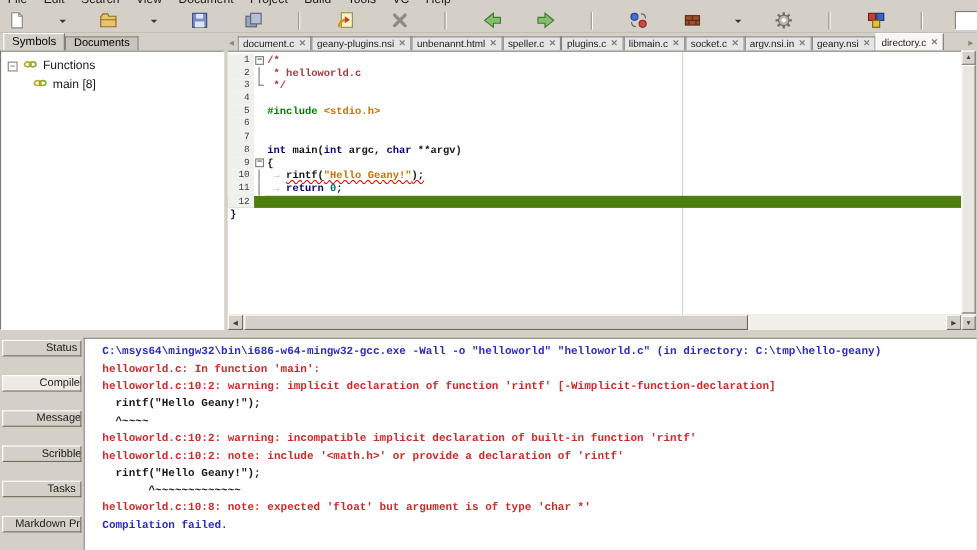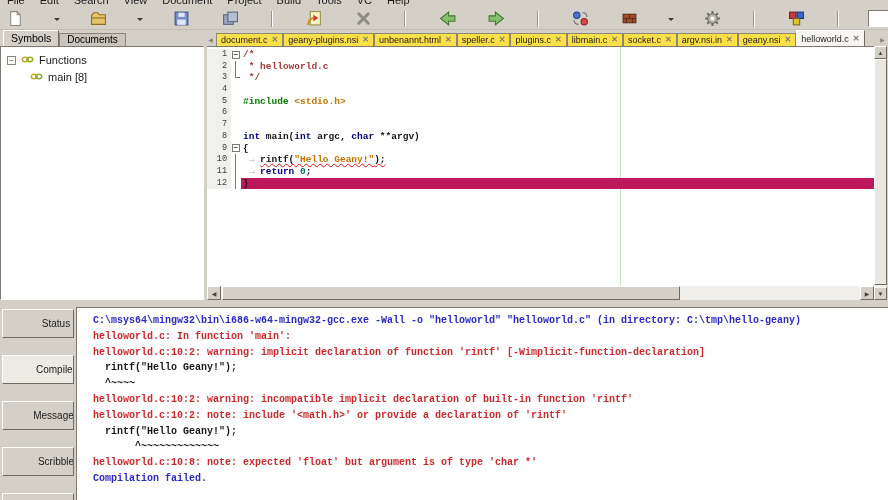--- a/index.html
+++ b/index.html
@@ -22,34 +22,34 @@
   .tb-entry { height:17px; background:#fff; border:1px solid; border-color:#7e7a70 #fff #fff #7e7a70; display:flex; align-items:center; padding:0 2px; flex:0 0 auto; }
   .tb-entry input { border:none; outline:none; flex:1; min-width:0; height:12px; font-size:10px; font-family:"Liberation Sans",sans-serif; padding:0; }
   .entry-clear { display:flex; flex:0 0 auto; }
   
   #sidebar-tabs { position:absolute; left:0; top:30px; width:204px; height:16px; display:flex; align-items:flex-end; padding-left:3px; }
   .side-tab { font-size:10px; padding:1px 7px 2px; border:1px solid #8a867c; border-bottom:none; background:#c9c5bd; height:13px; display:flex; align-items:center; }
   .side-tab.active { background:#d4d0c8; height:16px; border-color:#fff #6f6b61 transparent #fff; font-size:10.5px; }
   #file-tabbar { position:absolute; left:205px; top:30px; width:683px; height:16px; display:flex; align-items:flex-end; }
   .tab-scroll { width:11px; height:14px; display:flex; align-items:center; justify-content:center; font-size:6px; color:#8a867c; flex:0 0 auto; }
   #file-tabs { display:flex; align-items:flex-end; flex:1; overflow:hidden; height:16px; }
-  .file-tab { display:flex; align-items:center; gap:4px; padding:0 4px; font-size:9px; color:#1a1a1a; background:#fde047; border:1px solid #8a867c; border-bottom:none; height:13px; white-space:nowrap; flex:0 1 auto; overflow:hidden; }
+  .file-tab { display:flex; align-items:center; gap:4px; padding:0 4px; font-size:9px; color:#1a1a1a; background:#e5e5e5; border:1px solid #8a867c; border-bottom:none; height:13px; white-space:nowrap; flex:0 1 auto; overflow:hidden; }
   .file-tab.active { background:#f7f6f2; height:16px; border-color:#fff #6f6b61 transparent #fff; }
   .tab-close { font-size:8px; color:#7d7d75; font-weight:bold; line-height:8px; }
   
   #sidebar-body { position:absolute; left:0; top:46px; width:204px; height:254px; background:#fff; border:1px solid; border-color:#7e7a70 #fff #fff #7e7a70; padding-top:6px; }
   .tree-row { display:flex; align-items:center; gap:5px; font-size:11px; color:#1a1a1a; height:14px; margin-bottom:3px; }
   .expander { width:9px; height:9px; border:1px solid #8a867c; background:#fff; font-size:8px; line-height:7px; text-align:center; color:#444; margin-left:6px; flex:0 0 auto; }
   .indent { width:24px; flex:0 0 auto; }
   
   #editor-region { position:absolute; left:207px; top:46px; width:667px; height:240px; background:#fff; overflow:hidden; border-top:1px solid #7e7a70; }
   #longline-marker { position:absolute; left:413px; top:0; bottom:0; width:1px; background:#c2e2c2; }
   #code-lines { position:absolute; left:0; top:2px; right:0; }
   .code-row { display:flex; height:11.7px; line-height:11.7px; font-family:"Liberation Mono","DejaVu Sans Mono",monospace; font-size:9.5px; font-weight:bold; }
-  .code-row.current { background:#be185d; }
+  .code-row.current { background:#4d7c0f;flex-direction:column; }
   .ln { width:24px; flex:0 0 auto; text-align:right; padding-right:4px; background:#f0f0ed; color:#3c3c3c; font-weight:normal; font-size:8.5px; font-family:"Liberation Mono","DejaVu Sans Mono",monospace; }
   .fold { width:10px; flex:0 0 auto; background:#fff; position:relative; }
   .fm-minus { position:absolute; left:1px; top:1.5px; width:8px; height:8px; border:1px solid #7a7a72; background:#fff; font-size:8px; line-height:6px; text-align:center; color:#444; }
   .fm-guide { position:absolute; left:4px; top:0; bottom:0; width:1px; background:#7a7a72; }
   .fm-corner { position:absolute; left:4px; top:0; width:5px; height:6px; border-left:1px solid #7a7a72; border-bottom:1px solid #7a7a72; }
   .code-text { padding-left:2px; white-space:pre; flex:1; }
   .tok-comment { color:#a83a3a; }
   .tok-preproc { color:#007f00; }
   .tok-strlit  { color:#c87300; }
   .tok-keyword { color:#00007f; }
@@ -60,21 +60,21 @@
   
   .sb-btn { position:absolute; background:#d4d0c8; border:1px solid; border-color:#fff #6f6b61 #6f6b61 #fff; display:flex; align-items:center; justify-content:center; font-size:6px; color:#44403a; }
   #hscroll { position:absolute; left:207px; top:286px; width:667px; height:14px; background:#f1efe9; }
   #hscroll-thumb { position:absolute; left:15px; top:0; width:458px; height:14px; background:#d4d0c8; border:1px solid; border-color:#fff #6f6b61 #6f6b61 #fff; }
   #vscroll { position:absolute; left:874px; top:46px; width:13px; height:254px; background:#f1efe9; }
   #vscroll-thumb { position:absolute; left:0; top:13px; width:13px; height:226px; background:#e9e7e1; border:1px solid; border-color:#fff #6f6b61 #6f6b61 #fff; }
   #splitter-v { position:absolute; left:204px; top:30px; width:3px; height:270px; background:#d4d0c8; }
   
   #msg-panel { position:absolute; left:0; top:307px; width:888px; height:193px; }
   #msg-tabs { position:absolute; left:2px; top:2px; width:72px; }
-  .msg-tab { height:29px; margin-bottom:17px; background:#d4d0c8; border:1px solid; border-color:#fff #6f6b61 #6f6b61 #fff; font-size:10px; color:#1a1a1a; display:flex; align-items:center; justify-content:center; white-space:nowrap; overflow:hidden;padding-left:36px; }
+  .msg-tab { height:15px; margin-bottom:17px; background:#d4d0c8; border:1px solid; border-color:#fff #6f6b61 #6f6b61 #fff; font-size:10px; color:#1a1a1a; display:flex; align-items:center; justify-content:center; white-space:nowrap; overflow:hidden;padding-left:36px; }
   .msg-tab.active { background:#eceae3; }
   #msg-content { position:absolute; left:76px; top:0; right:0; bottom:0; background:#fff; border-left:1px solid #7e7a70; border-top:1px solid #7e7a70; padding:5px 0 0 16px; overflow:hidden; }
   .msg-line { font-family:"Liberation Mono","DejaVu Sans Mono",monospace; font-size:10px; font-weight:bold; line-height:15.8px; white-space:pre; }
   .m-blue  { color:#2a2ac4; }
   .m-red   { color:#cd2a2a; }
   .m-black { color:#1a1a1a; }
 </style>
 </head>
 <body>
 
@@ -296,21 +296,21 @@
       </span>
       <span class="file-tab">
         <span>argv.nsi.in</span>
         <span class="tab-close">✕</span>
       </span>
       <span class="file-tab">
         <span>geany.nsi</span>
         <span class="tab-close">✕</span>
       </span>
       <span class="file-tab active">
-        <span>helloworld.c</span>
+        <span>directory.c</span>
         <span class="tab-close">✕</span>
       </span>
     </div>
   <span class="tab-scroll">▶</span>
 </div>
 
 <div id="editor-region">
   <div id="longline-marker"></div>
   <div id="code-lines">
       <div class="code-row">

